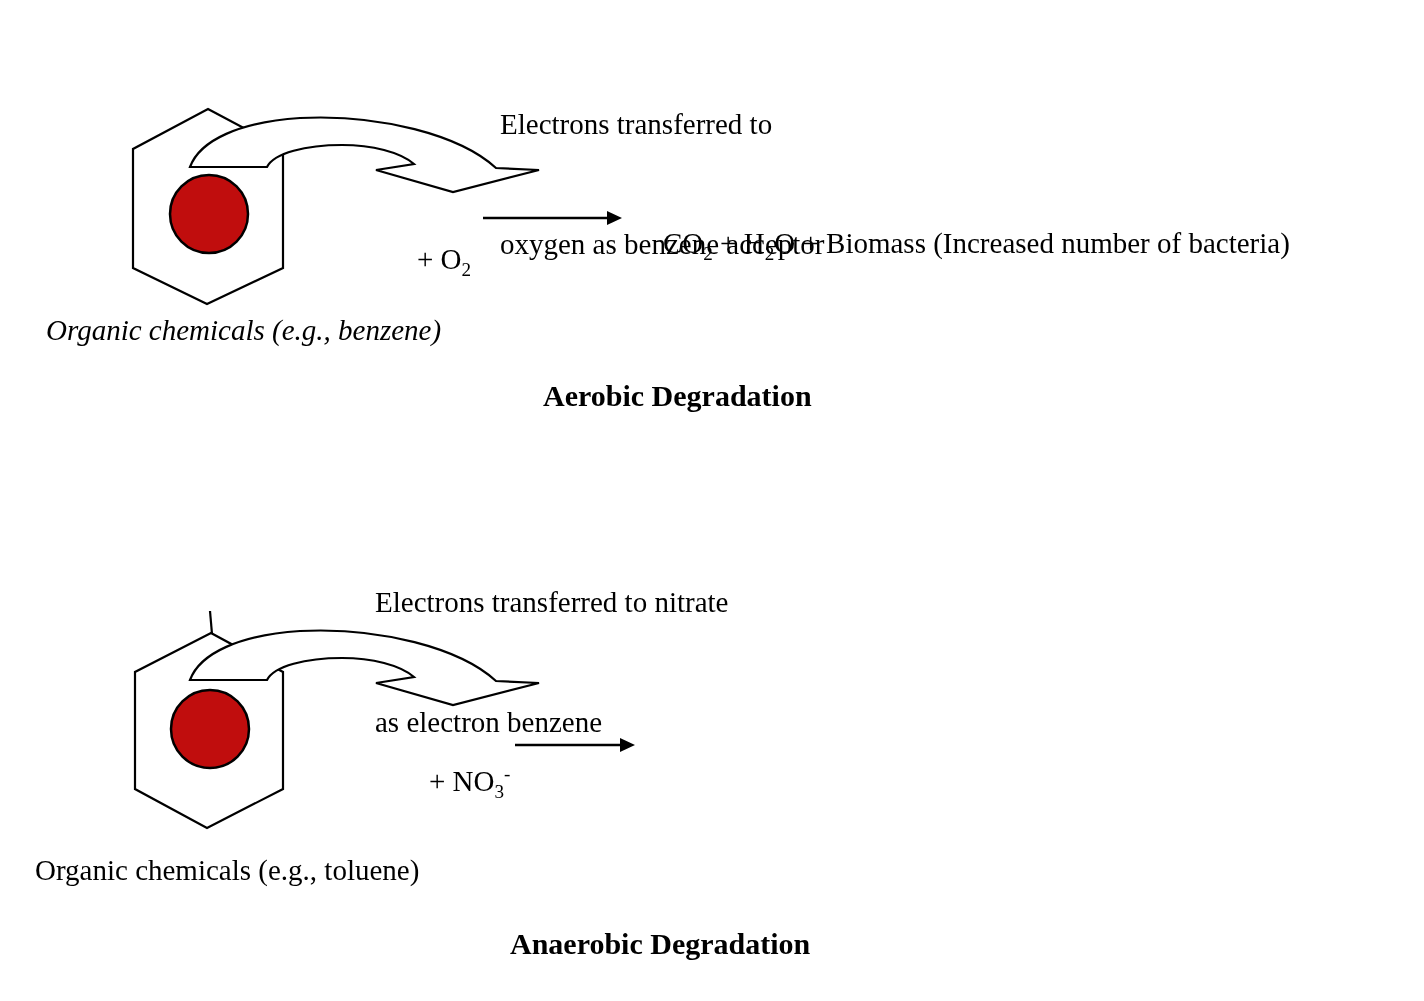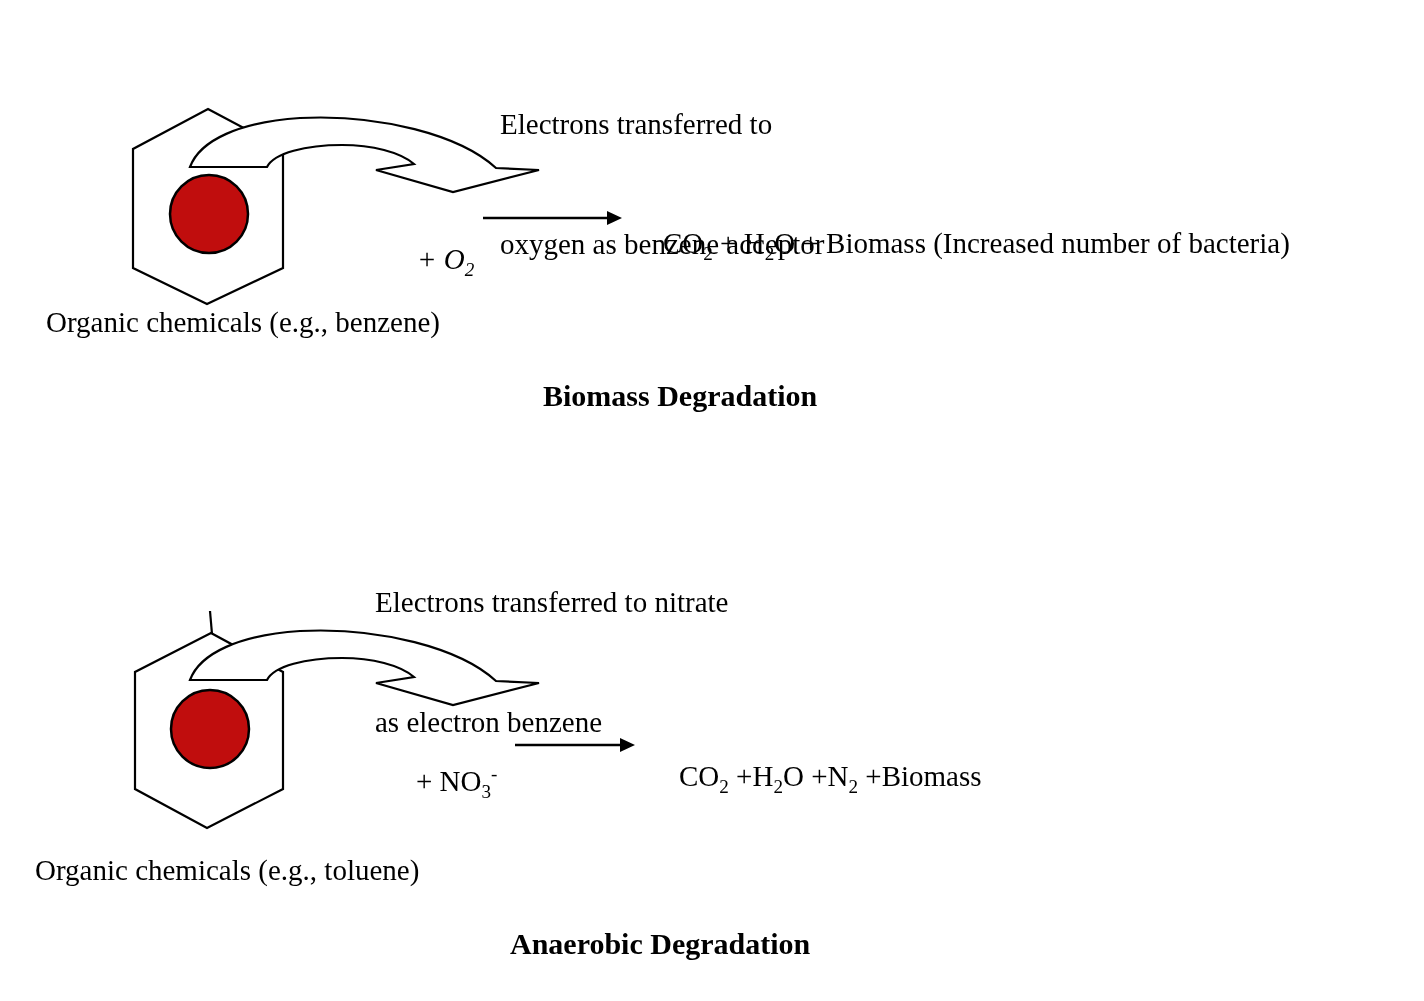--- a/index.html
+++ b/index.html
@@ -57,43 +57,40 @@
              Z" fill="#ffffff" stroke="#000000" stroke-width="2.2" stroke-linejoin="miter"></path>
     <line x1="515" y1="745" x2="622" y2="745" stroke="#000000" stroke-width="2.5"></line>
     <polygon points="620,738 635,745 620,752" fill="#000000"></polygon>
   </svg>
 
   <div class="txt" style="left:500px; top:24px;">
     <div>Electrons transferred to</div>
     <div>oxygen as benzene acceptor</div>
   </div>
 
-  <div class="txt" style="left:388px; top:199px;font-style:italic;">
+  <div class="txt" style="left:388px; top:199px;">
     <span>+ O</span><sub>2</sub>
   </div>
 
   <div class="txt" style="left:634px; top:183px;">
     <span>CO</span><sub>2</sub><span> + H</span><sub>2</sub><span>O + Biomass (Increased number of bacteria)</span>
   </div>
 
-  <div class="txt" style="left:46px; top:302px;">Organic chemicals (e.g., benzene)</div>
+  <div class="txt" style="left:46px; top:310px;font-style:italic;">Organic chemicals (e.g., benzene)</div>
 
-  <div class="txt title" style="left:543px; top:376px;">Biomass Degradation</div>
+  <div class="txt title" style="left:543px; top:376px;">Aerobic Degradation</div>
 
   <div class="txt" style="left:375px; top:502px;">
     <div>Electrons transferred to nitrate</div>
     <div>as electron benzene</div>
   </div>
 
 
-  <div class="txt" style="left:387px; top:721px;text-align:center;">
+  <div class="txt" style="left:400px; top:721px;text-align:center;">
     <span>+ NO</span><sub>3</sub><sup>-</sup>
   </div>
 
-  <div class="txt" style="left:650px; top:716px;">
-    <span>CO</span><sub>2</sub><span> +H</span><sub>2</sub><span>O +N</span><sub>2</sub><span> +Biomass</span>
-  </div>
 
   <div class="txt title" style="left:510px; top:924px;">Anaerobic Degradation</div>
 
   <div class="txt" style="left:35px; top:850px;">Organic chemicals (e.g., toluene)</div>
 
 </div>
 
 </body></html>

